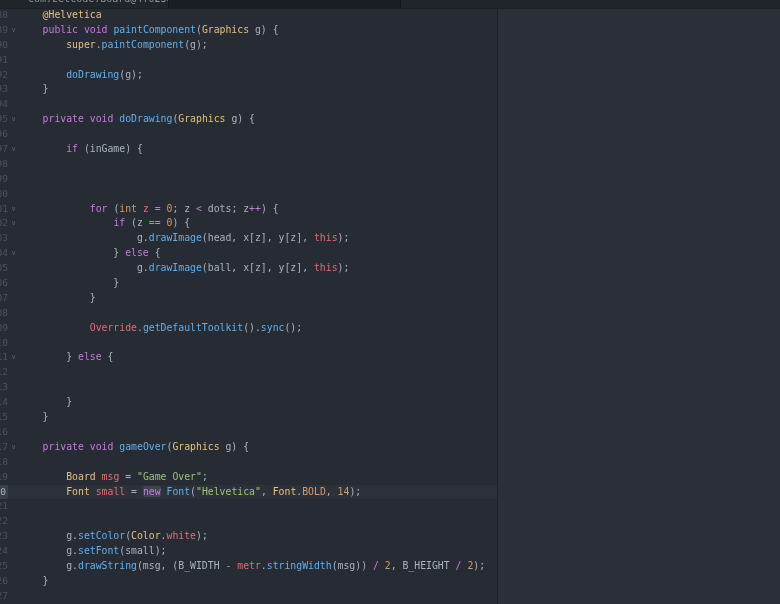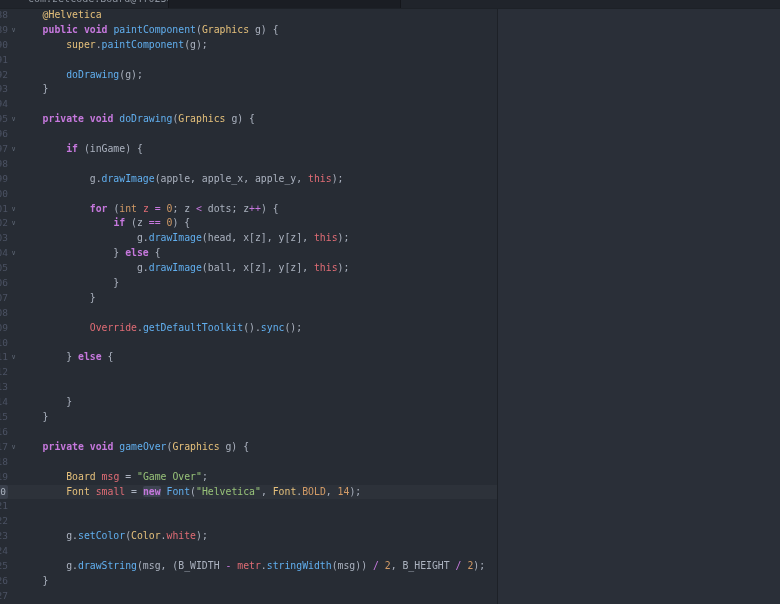--- a/index.html
+++ b/index.html
@@ -17,21 +17,21 @@
   .editor{position:absolute;left:0;top:8px;width:497px;height:596px;overflow:hidden;}
   .row{display:flex;height:14.9px;align-items:center;}
   .row.active{background:rgba(255,255,255,0.03);}
   .gutter{display:flex;width:19px;flex-shrink:0;height:100%;align-items:center;}
   .numclip{width:8px;height:100%;overflow:hidden;display:flex;justify-content:flex-end;align-items:center;flex-shrink:0;}
   .lnum{font-size:9.5px;line-height:14.9px;color:var(--lnum,#4b5263);white-space:nowrap;}
   .lnum.cur{background:var(--chip,#3a404b);color:#a8b0bd;border-radius:2px;padding:0 2px;}
   .fold{width:11px;flex-shrink:0;font-size:7px;color:var(--fold,#5c6673);text-align:center;line-height:14.9px;}
   pre.code{margin:0;padding:0;font-size:9.8px;line-height:14.9px;white-space:pre;
            font-family:"DejaVu Sans Mono","Liberation Mono",monospace;}
-  .tk-pl{color:var(--tk-pl,#abb2bf);} .tk-kw{color:var(--tk-kw,#c678dd);font-weight:bold;}
+  .tk-pl{color:var(--tk-pl,#abb2bf);} .tk-kw{color:var(--tk-kw,#c678dd);}
   .tk-fn{color:var(--tk-fn,#61afef);} .tk-ty{color:var(--tk-ty,#e5c07b);}
   .tk-va{color:var(--tk-va,#e06c75);} .tk-nu{color:var(--tk-nu,#d19a66);}
   .tk-st{color:var(--tk-st,#98c379);} .tk-op{color:var(--tk-op,#c678dd);}
   .hl{background:var(--hlbg,#3e4452);border-radius:2px;text-align:center;}
   
   .rightpanel{position:absolute;left:497px;top:8px;width:283px;height:596px;
           background:var(--panel,#2a2f38);border-left:1px solid var(--divider,#1d2127);box-sizing:border-box;}
 </style>
 </head>
 <body>
@@ -144,21 +144,20 @@
           </div>
           <pre class="code"></pre>
         </div>
         <div class="row">
           <div class="gutter">
             <div class="numclip">
               <span class="lnum">99</span>
             </div>
             <span class="fold"></span>
           </div>
-          <pre class="code"><span class="tk-pl">            g.</span><span class="tk-fn">drawImage</span><span class="tk-pl">(apple, apple_x, apple_y, </span><span class="tk-va">this</span><span class="tk-pl">);</span></pre>
         </div>
         <div class="row">
           <div class="gutter">
             <div class="numclip">
               <span class="lnum">100</span>
             </div>
             <span class="fold"></span>
           </div>
           <pre class="code"></pre>
         </div>
@@ -367,20 +366,21 @@
           </div>
           <pre class="code"><span class="tk-pl">        g.</span><span class="tk-fn">setColor</span><span class="tk-pl">(</span><span class="tk-ty">Color</span><span class="tk-pl">.</span><span class="tk-va">white</span><span class="tk-pl">);</span></pre>
         </div>
         <div class="row">
           <div class="gutter">
             <div class="numclip">
               <span class="lnum">124</span>
             </div>
             <span class="fold"></span>
           </div>
+          <pre class="code"><span class="tk-pl">        g.</span><span class="tk-fn">setFont</span><span class="tk-pl">(small);</span></pre>
         </div>
         <div class="row">
           <div class="gutter">
             <div class="numclip">
               <span class="lnum">125</span>
             </div>
             <span class="fold"></span>
           </div>
           <pre class="code"><span class="tk-pl">        g.</span><span class="tk-fn">drawString</span><span class="tk-pl">(msg, (B_WIDTH </span><span class="tk-op">-</span><span class="tk-pl"> </span><span class="tk-va">metr</span><span class="tk-pl">.</span><span class="tk-fn">stringWidth</span><span class="tk-pl">(msg)) </span><span class="tk-op">/</span><span class="tk-pl"> </span><span class="tk-nu">2</span><span class="tk-pl">, B_HEIGHT </span><span class="tk-op">/</span><span class="tk-pl"> </span><span class="tk-nu">2</span><span class="tk-pl">);</span></pre>
         </div>

